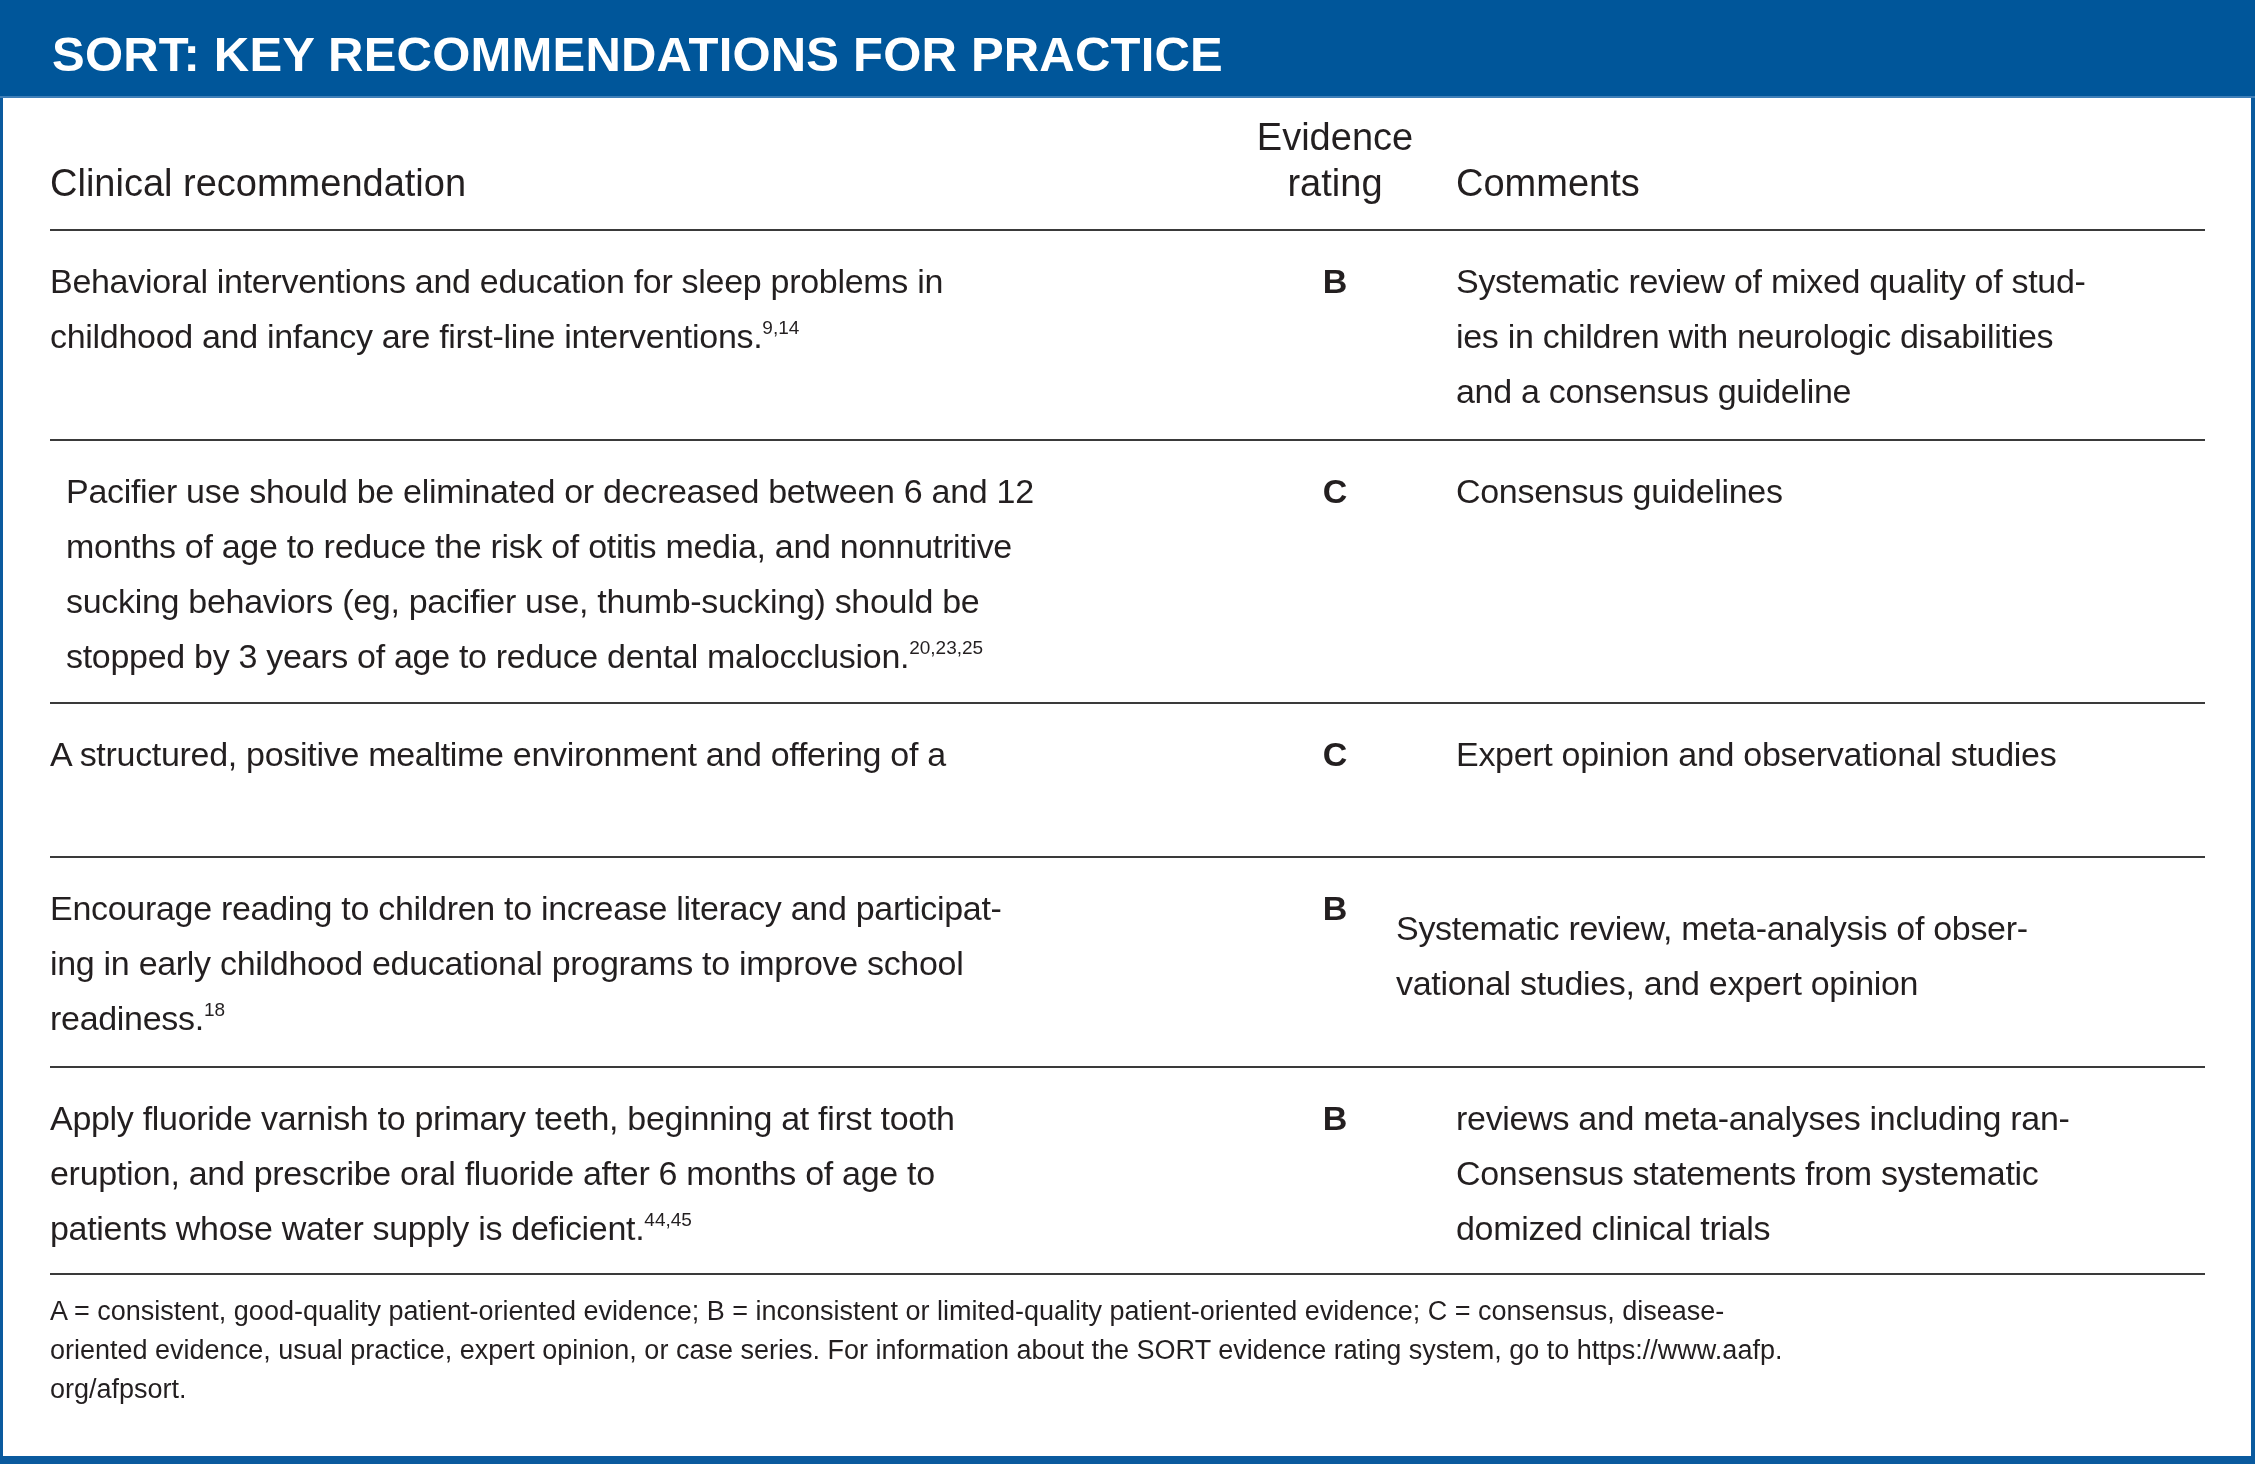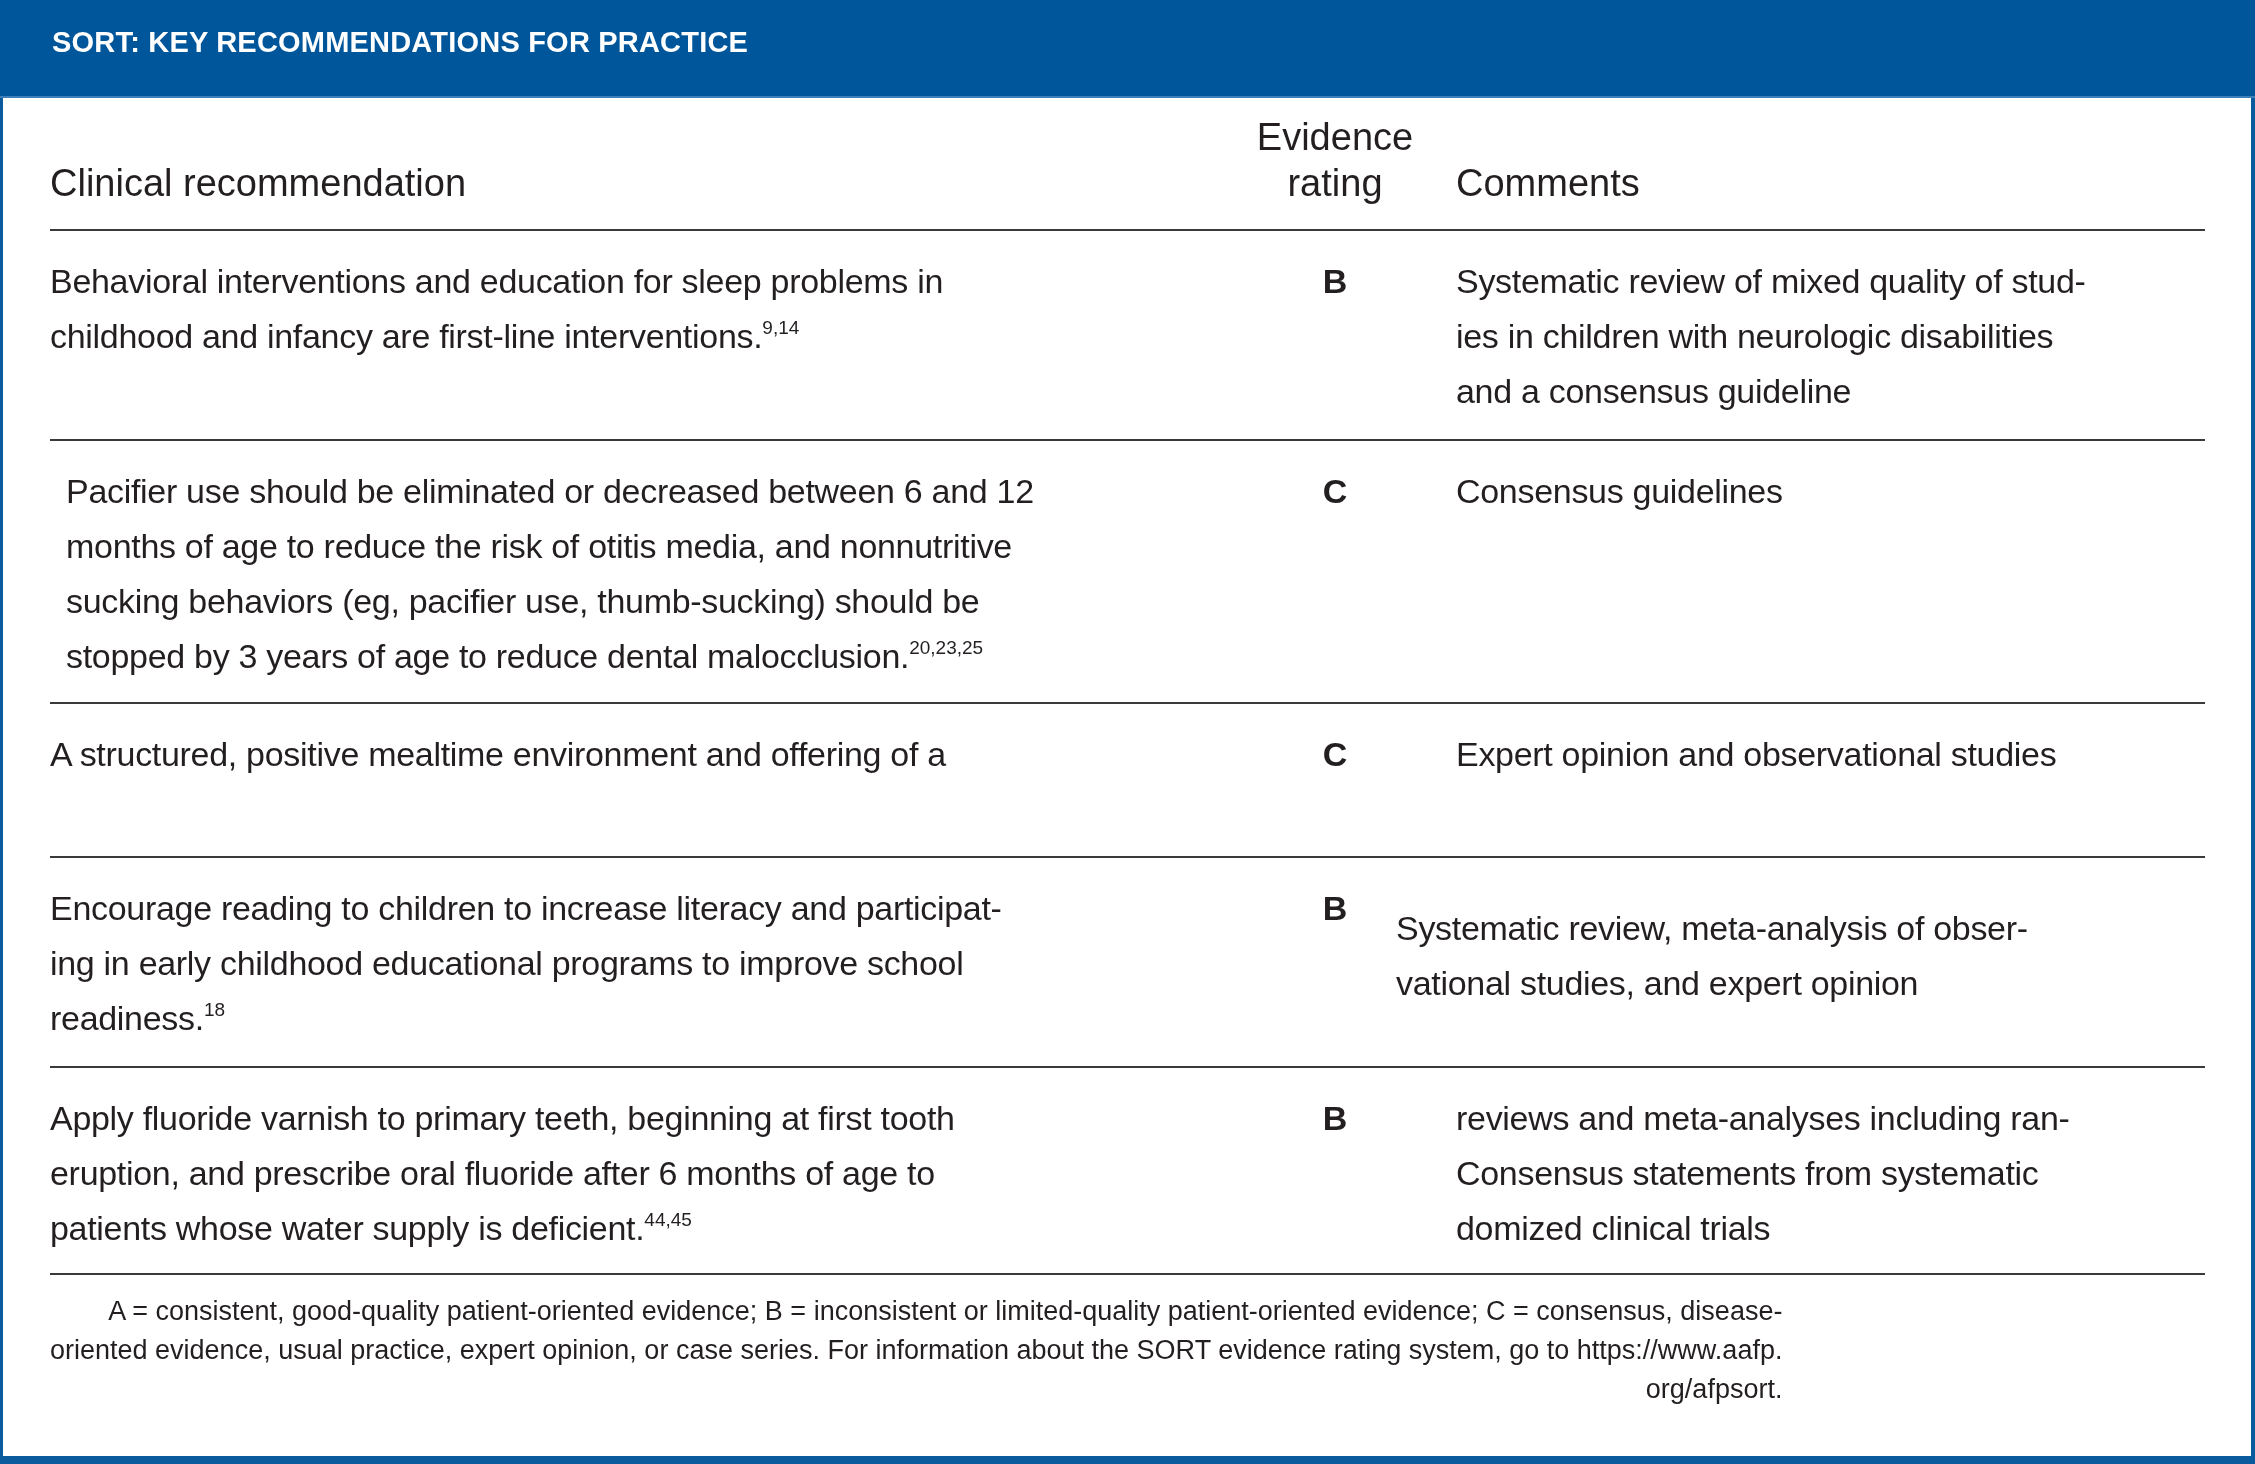--- a/index.html
+++ b/index.html
@@ -3,29 +3,29 @@
 <meta charset="utf-8">
 <style>
   html, body { margin: 0; padding: 0; background: #ffffff; }
   body { width: 2255px; height: 1464px; position: relative; overflow: hidden;
          font-family: "Liberation Sans", sans-serif; color: #231f20; }
   .frame { position: absolute; left: 0; top: 0; width: 2255px; height: 1464px;
            box-sizing: border-box; border-left: 3px solid #0a5a9e; border-right: 4px solid #0a5a9e;
            border-bottom: 8px solid #0a5a9e; background: #fff; }
   .titlebar { position: absolute; left: 0; top: 0; width: 2255px; height: 98px; background: #00569a;
               border-bottom: 2px solid #3f7fb8; box-sizing: border-box; }
-  .title { position: absolute; left: 52px; top: 26px; font-size: 29px; font-weight: bold; color: #ffffff;
+  .title { position: absolute; left: 52px; top: 26px; font-size: 49px; font-weight: bold; color: #ffffff;
            letter-spacing: 0.2px; white-space: nowrap; }
   .rule { position: absolute; left: 50px; width: 2155px; height: 2px; background: #3a3a3a; }
   .hdr { position: absolute; font-weight: normal; font-size: 38px; color: #231f20; line-height: 46px; white-space: nowrap; }
   .cell { position: absolute; font-size: 34px; line-height: 55px; color: #231f20; white-space: nowrap; }
   .cell .ln { display: block; }
   .rating { position: absolute; left: 1216px; width: 238px; text-align: center; font-weight: bold; font-size: 34px; line-height: 55px; }
   sup { font-size: 19px; vertical-align: 14px; line-height: 0; letter-spacing: 0; }
-  .footer { position: absolute; left: 50px; top: 1292px; font-size: 27px; line-height: 39px; color: #231f20; white-space: nowrap; text-align: right; }
+  .footer { position: absolute; left: 50px; top: 1292px; font-size: 27px; line-height: 39px; color: #231f20; white-space: nowrap; }
   .footer .ln { display: block; }
 </style>
 </head>
 <body>
 
 <div class="frame"></div>
 
 <div class="titlebar">
   <div class="title">SORT: KEY RECOMMENDATIONS FOR PRACTICE</div>
 </div>

